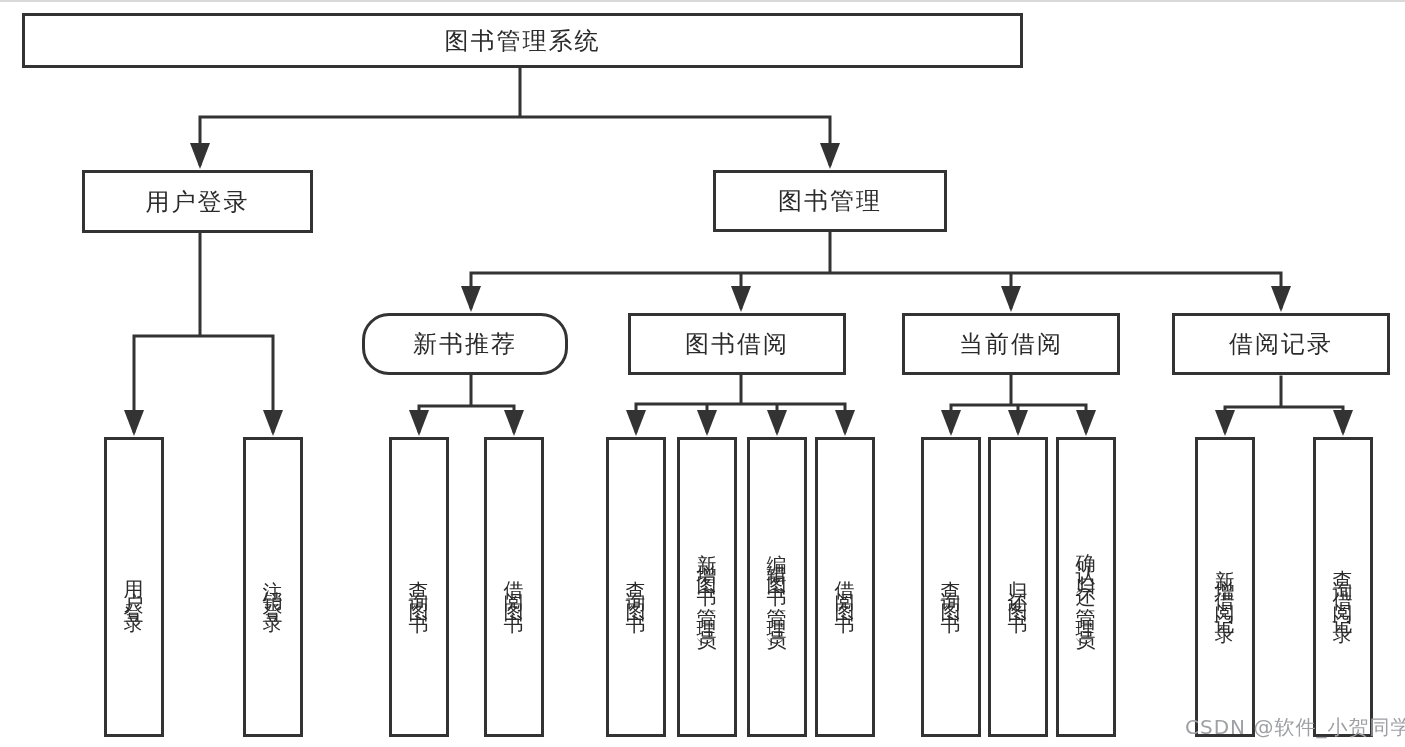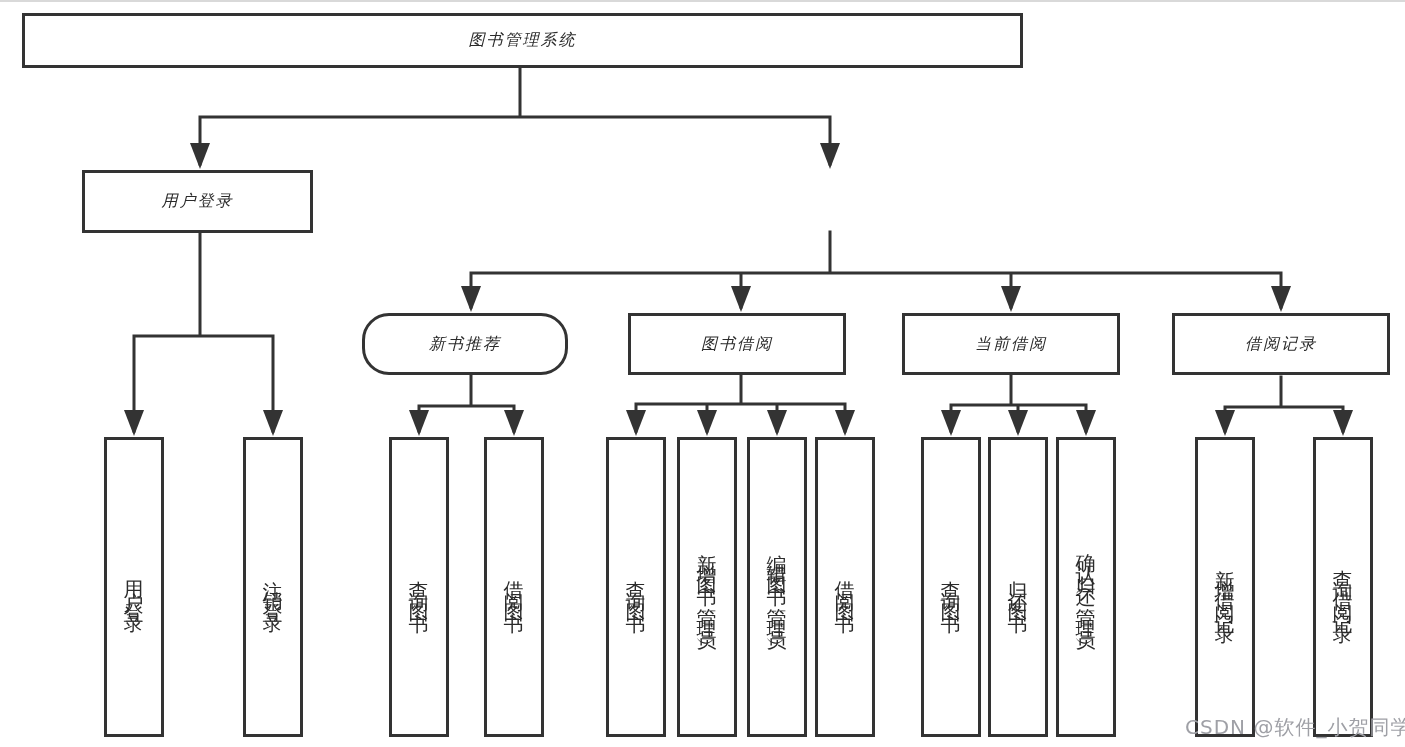--- a/index.html
+++ b/index.html
@@ -23,24 +23,23 @@
     box-sizing: border-box;
     background: #ffffff;
     border: 3px solid #333333;
     color: #2b2b2b;
     display: flex;
     align-items: center;
     justify-content: center;
     z-index: 2;
   }
   .box {
-    font-size: 16px;
+    font-size: 24px;
     letter-spacing: 2px;
     white-space: nowrap;
-    font-style: italic;
   }
   .leaf span {
     writing-mode: vertical-rl;
     text-orientation: mixed;
     font-size: 20px;
     letter-spacing: 11px;
     line-height: 1;
     white-space: nowrap;
   }
   #watermark {
@@ -85,20 +84,21 @@
       <polygon points="1008,410 1028,410 1018,436" fill="#333333"></polygon>
       <polygon points="1076,410 1096,410 1086,436" fill="#333333"></polygon>
       <path d="M1281 377 V407 M1225 407 H1343 M1225 407 V431 M1343 407 V431" fill="none" stroke="#333333" stroke-width="3" stroke-linecap="square"></path>
       <polygon points="1215,410 1235,410 1225,436" fill="#333333"></polygon>
       <polygon points="1333,410 1353,410 1343,436" fill="#333333"></polygon>
     </svg>
 
   <div class="box" style="left:22px; top:13px; width:1001px; height:55px;">图书管理系统</div>
 
   <div class="box" style="left:82px; top:170px; width:231px; height:63px;">用户登录</div>
+  <div class="box" style="left:713px; top:170px; width:234px; height:62px;">图书管理</div>
 
   <div class="box" style="left:362px; top:313px; width:206px; height:62px;border-radius:27px;">新书推荐</div>
   <div class="box" style="left:628px; top:313px; width:218px; height:62px;">图书借阅</div>
   <div class="box" style="left:1172px; top:313px; width:218px; height:62px;">借阅记录</div>
   <div class="box" style="left:902px; top:313px; width:218px; height:62px;">当前借阅</div>
 
   <div class="leaf" style="left:104px; top:437px; width:60px; height:300px;">
     <span>用户登录</span>
   </div>
   <div class="leaf" style="left:243px; top:437px; width:60px; height:300px;">

